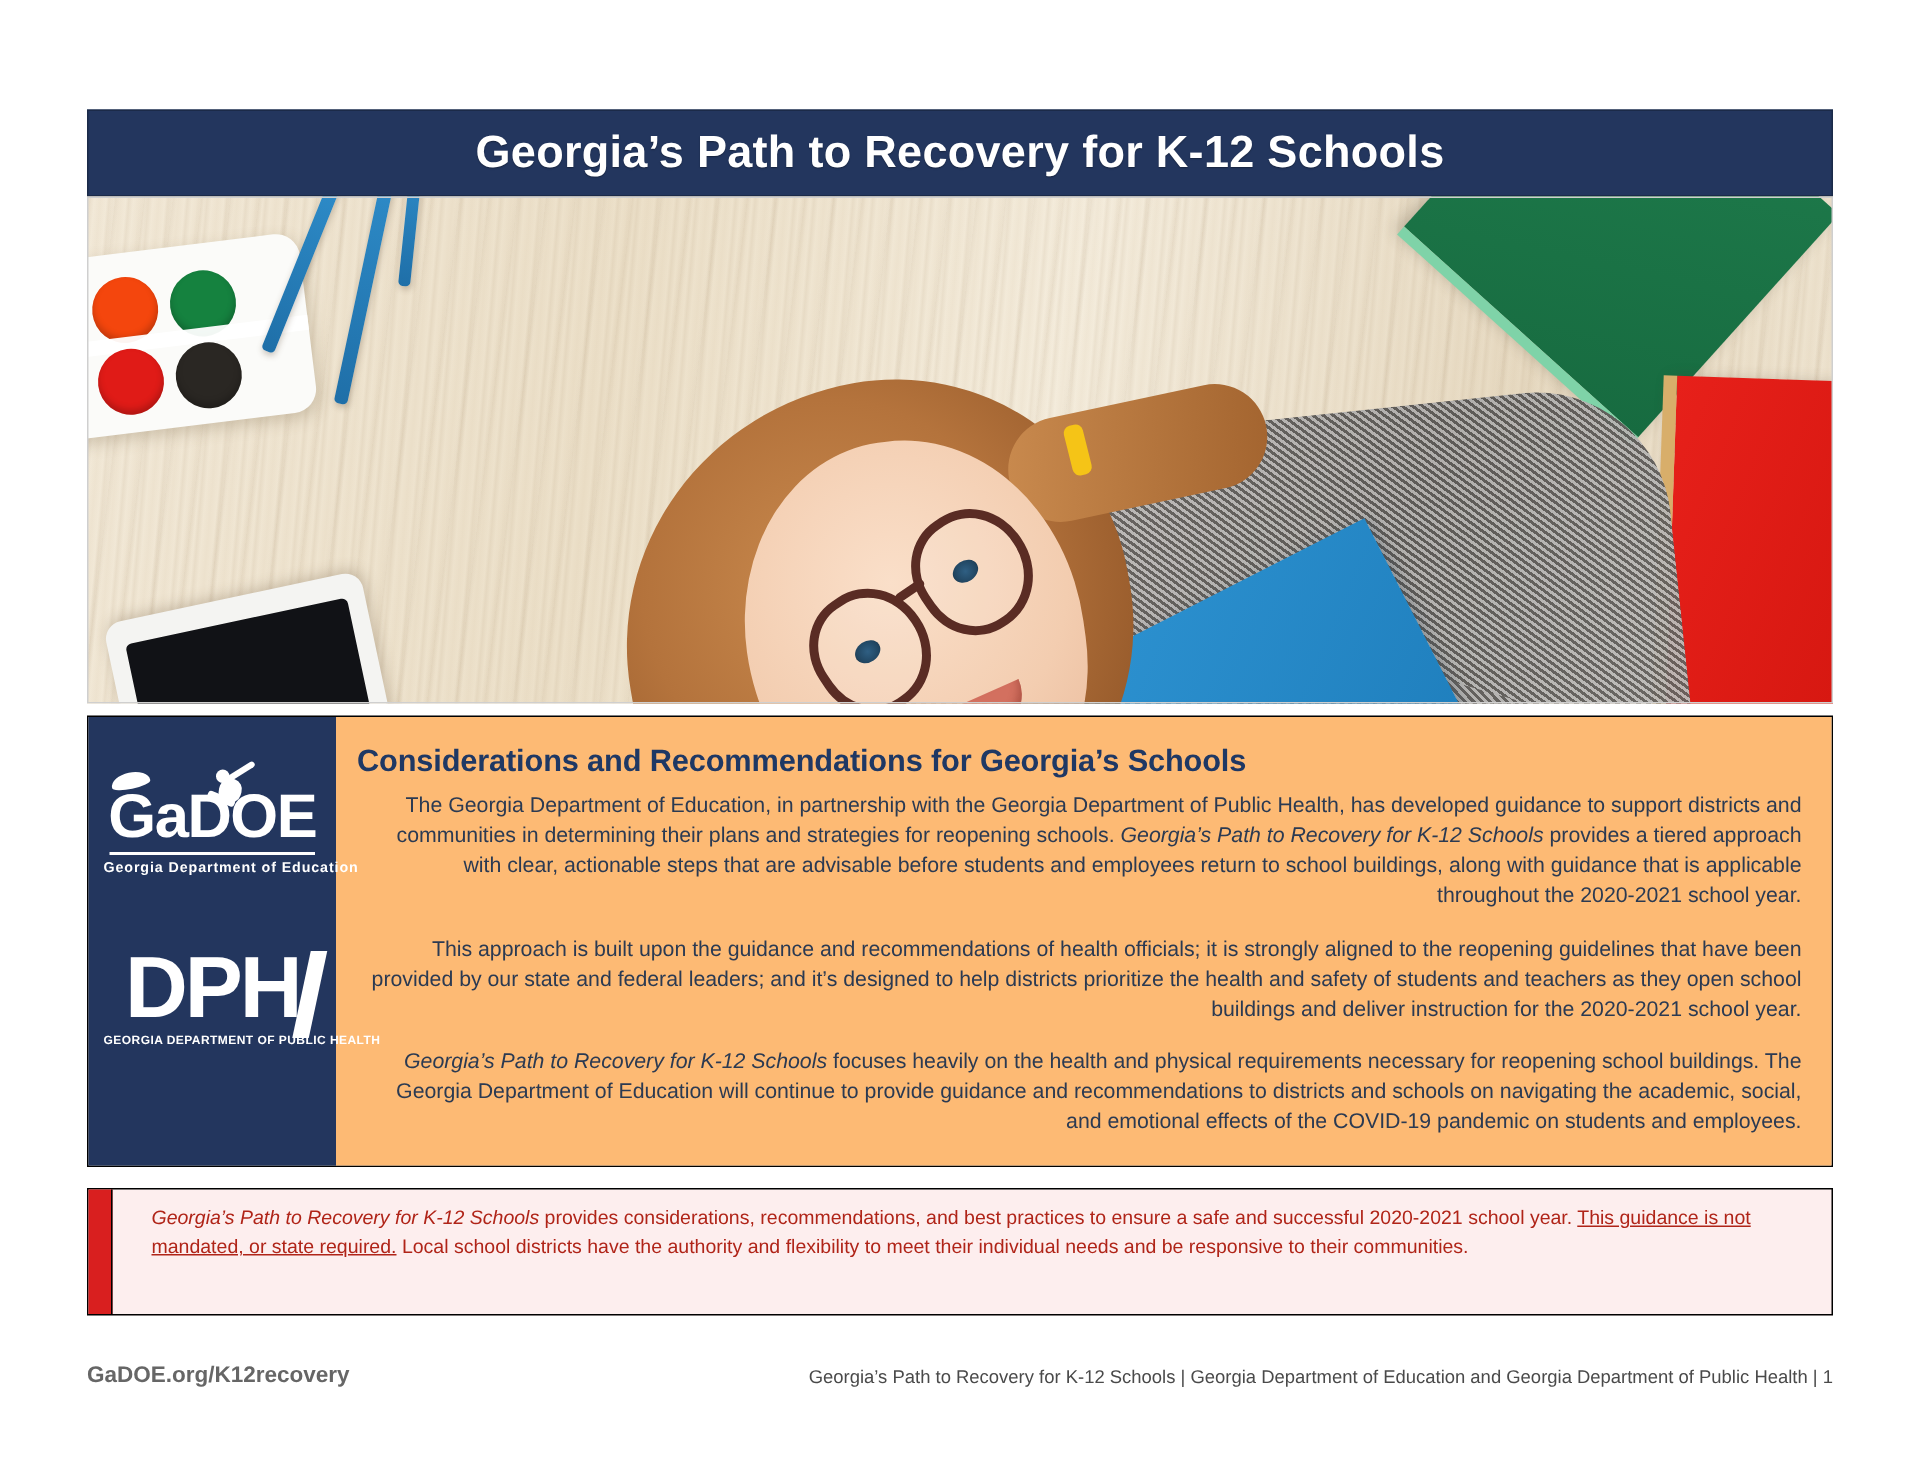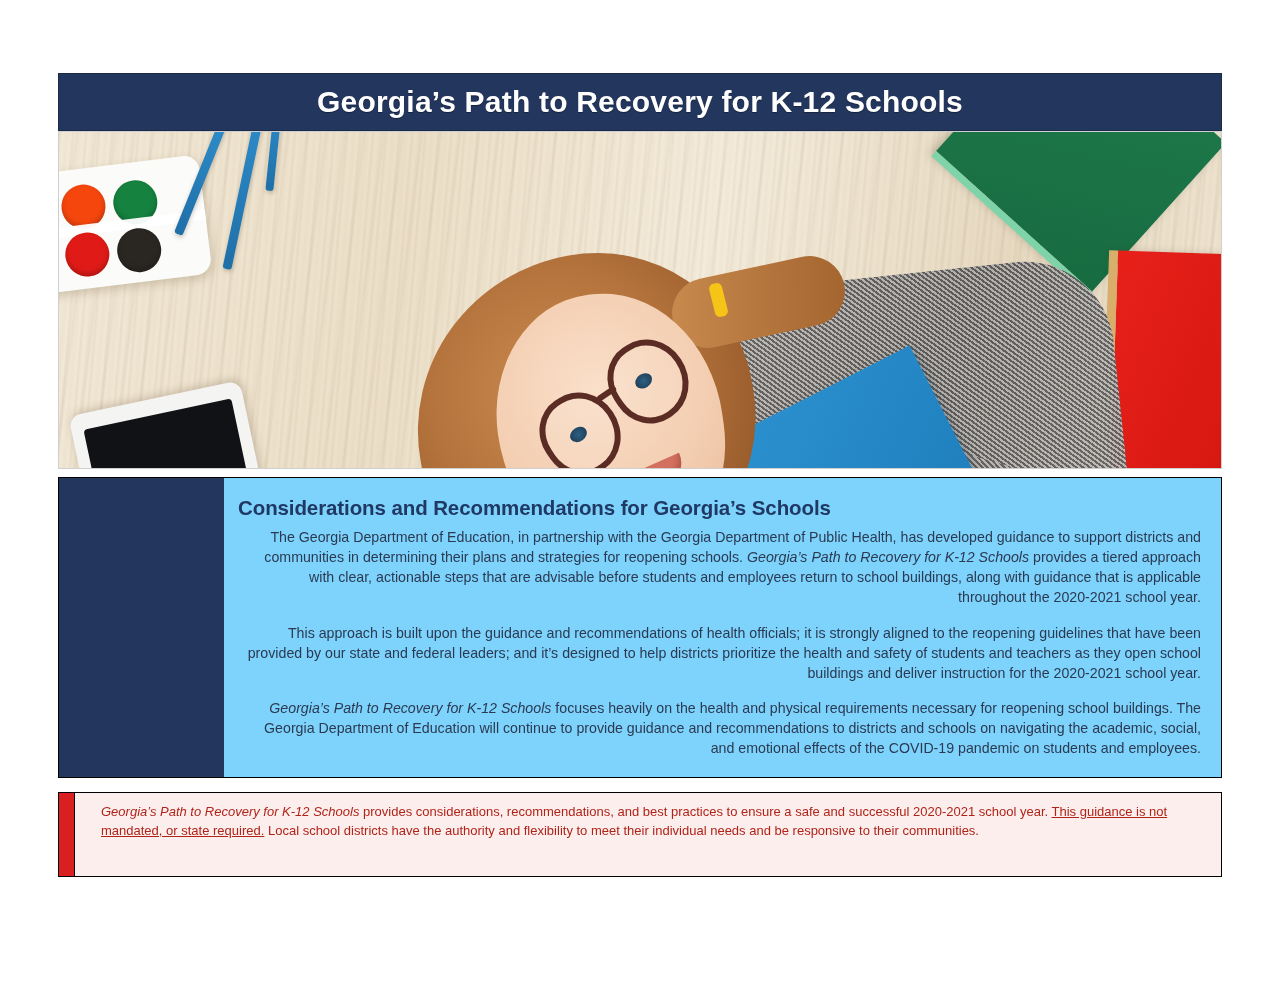--- a/index.html
+++ b/index.html
@@ -404,21 +404,21 @@
     font-family: "Liberation Sans Narrow", "Liberation Sans", sans-serif;
     font-weight: bold;
     font-size: 8px;
     letter-spacing: 0.3px;
     margin-top: 4px;
     white-space: nowrap;
   }
 
   .text-col {
     flex: 1 1 auto;
-    background: #7dd3fc;
+    background: #fdba74;
     padding: 18px 20px 12px 14px;
   }
   .panel-heading {
     color: #1f3864;
     font-family: "Liberation Sans", sans-serif;
     font-weight: bold;
     font-size: 20.5px;
     margin: 0 0 7px 0;
     letter-spacing: -0.1px;
   }
@@ -540,30 +540,54 @@
       <div class="mouth"></div>
 
     </div>
 
     <div class="hero-frame"></div>
   </div>
 
   <div class="info-panel">
 
     <div class="logo-col">
-
+      <div class="logo-gadoe">
+        <div class="gadoe-wordmark">
+          <span class="peach">
+            <span class="peach-leaf"></span>
+            <span>G</span>
+          </span><span>aDOE</span>
+          <span class="runner">
+            <span class="head-dot"></span>
+            <span class="torso"></span>
+            <span class="arm"></span>
+            <span class="leg"></span>
+          </span>
+        </div>
+        <div class="gadoe-rule"></div>
+        <div class="gadoe-sub">Georgia Department of Education</div>
+      </div>
+
+      <div class="logo-dph">
+        <div class="dph-wordmark">DPH<span class="dph-slash"></span></div>
+        <div class="dph-sub">GEORGIA DEPARTMENT OF PUBLIC HEALTH</div>
+      </div>
     </div>
 
     <div class="text-col">
       <h2 class="panel-heading">Considerations and Recommendations for Georgia’s Schools</h2>
       <p class="body-p"><span>The Georgia Department of Education, in partnership with the Georgia Department of Public Health, has developed guidance to support districts and communities in determining their plans and strategies for reopening schools. </span><span class="ital">Georgia’s Path to Recovery for K-12 Schools</span><span> provides a tiered approach with clear, actionable steps that are advisable before students and employees return to school buildings, along with guidance that is applicable throughout the 2020-2021 school year.</span></p>
       <p class="body-p"><span>This approach is built upon the guidance and recommendations of health officials; it is strongly aligned to the reopening guidelines that have been provided by our state and federal leaders; and it’s designed to help districts prioritize the health and safety of students and teachers as they open school buildings and deliver instruction for the 2020-2021 school year.</span></p>
       <p class="body-p"><span class="ital">Georgia’s Path to Recovery for K-12 Schools</span><span> focuses heavily on the health and physical requirements necessary for reopening school buildings. The Georgia Department of Education will continue to provide guidance and recommendations to districts and schools on navigating the academic, social, and emotional effects of the COVID-19 pandemic on students and employees.</span></p>
     </div>
   </div>
 
   <div class="callout">
     <div class="callout-bar"></div>
     <div class="callout-text"><span class="ital">Georgia’s Path to Recovery for K-12 Schools</span><span> provides considerations, recommendations, and best practices to ensure a safe and successful 2020-2021 school year. </span><span class="und">This guidance is not mandated, or state required.</span><span> Local school districts have the authority and flexibility to meet their individual needs and be responsive to their communities.</span></div>
   </div>
 
+  <div class="footer">
+    <div class="footer-left">GaDOE.org/K12recovery</div>
+    <div class="footer-right">Georgia’s Path to Recovery for K-12 Schools | Georgia Department of Education and Georgia Department of Public Health | 1</div>
+  </div>
 
 </div>
 
 </body></html>

